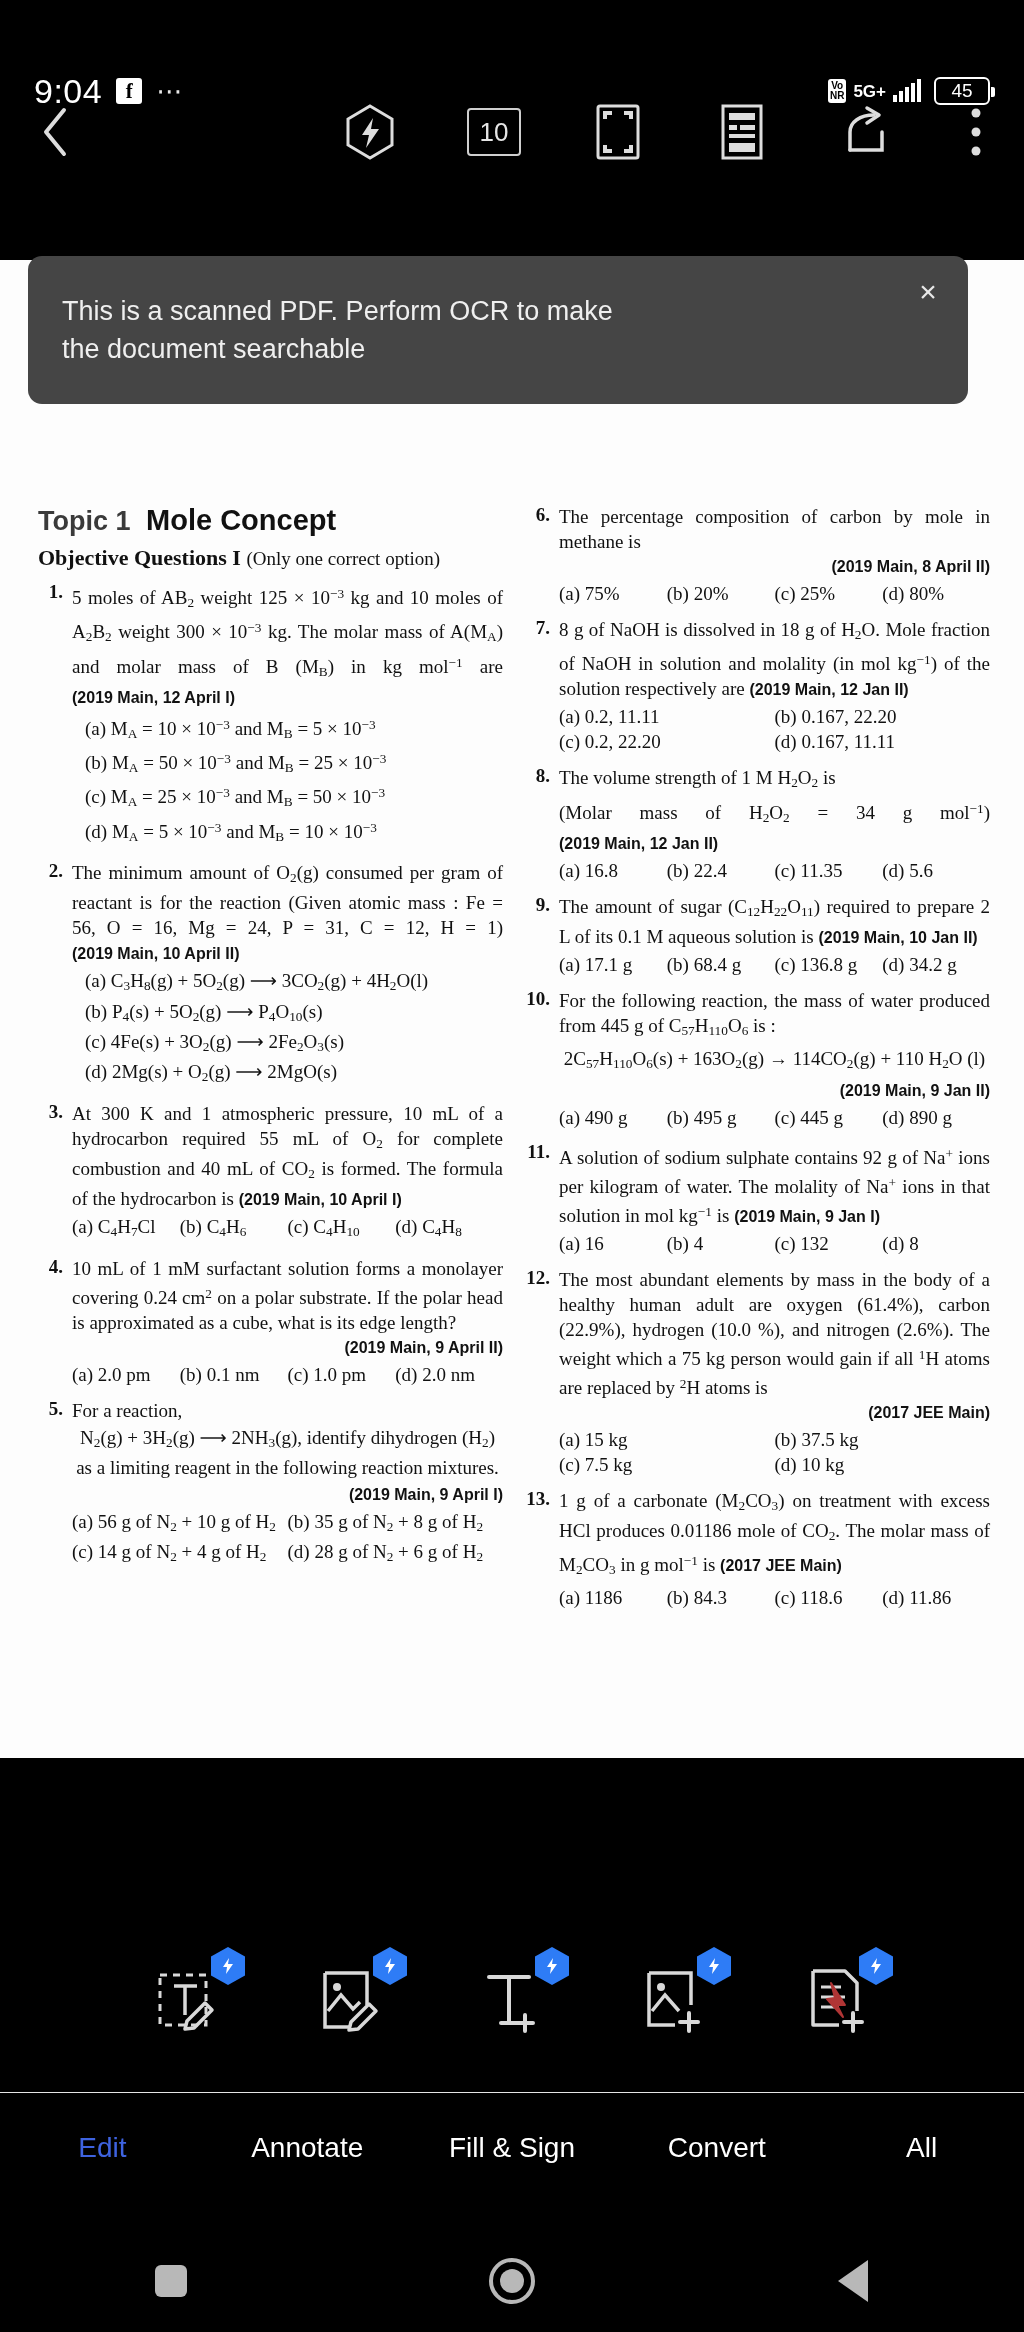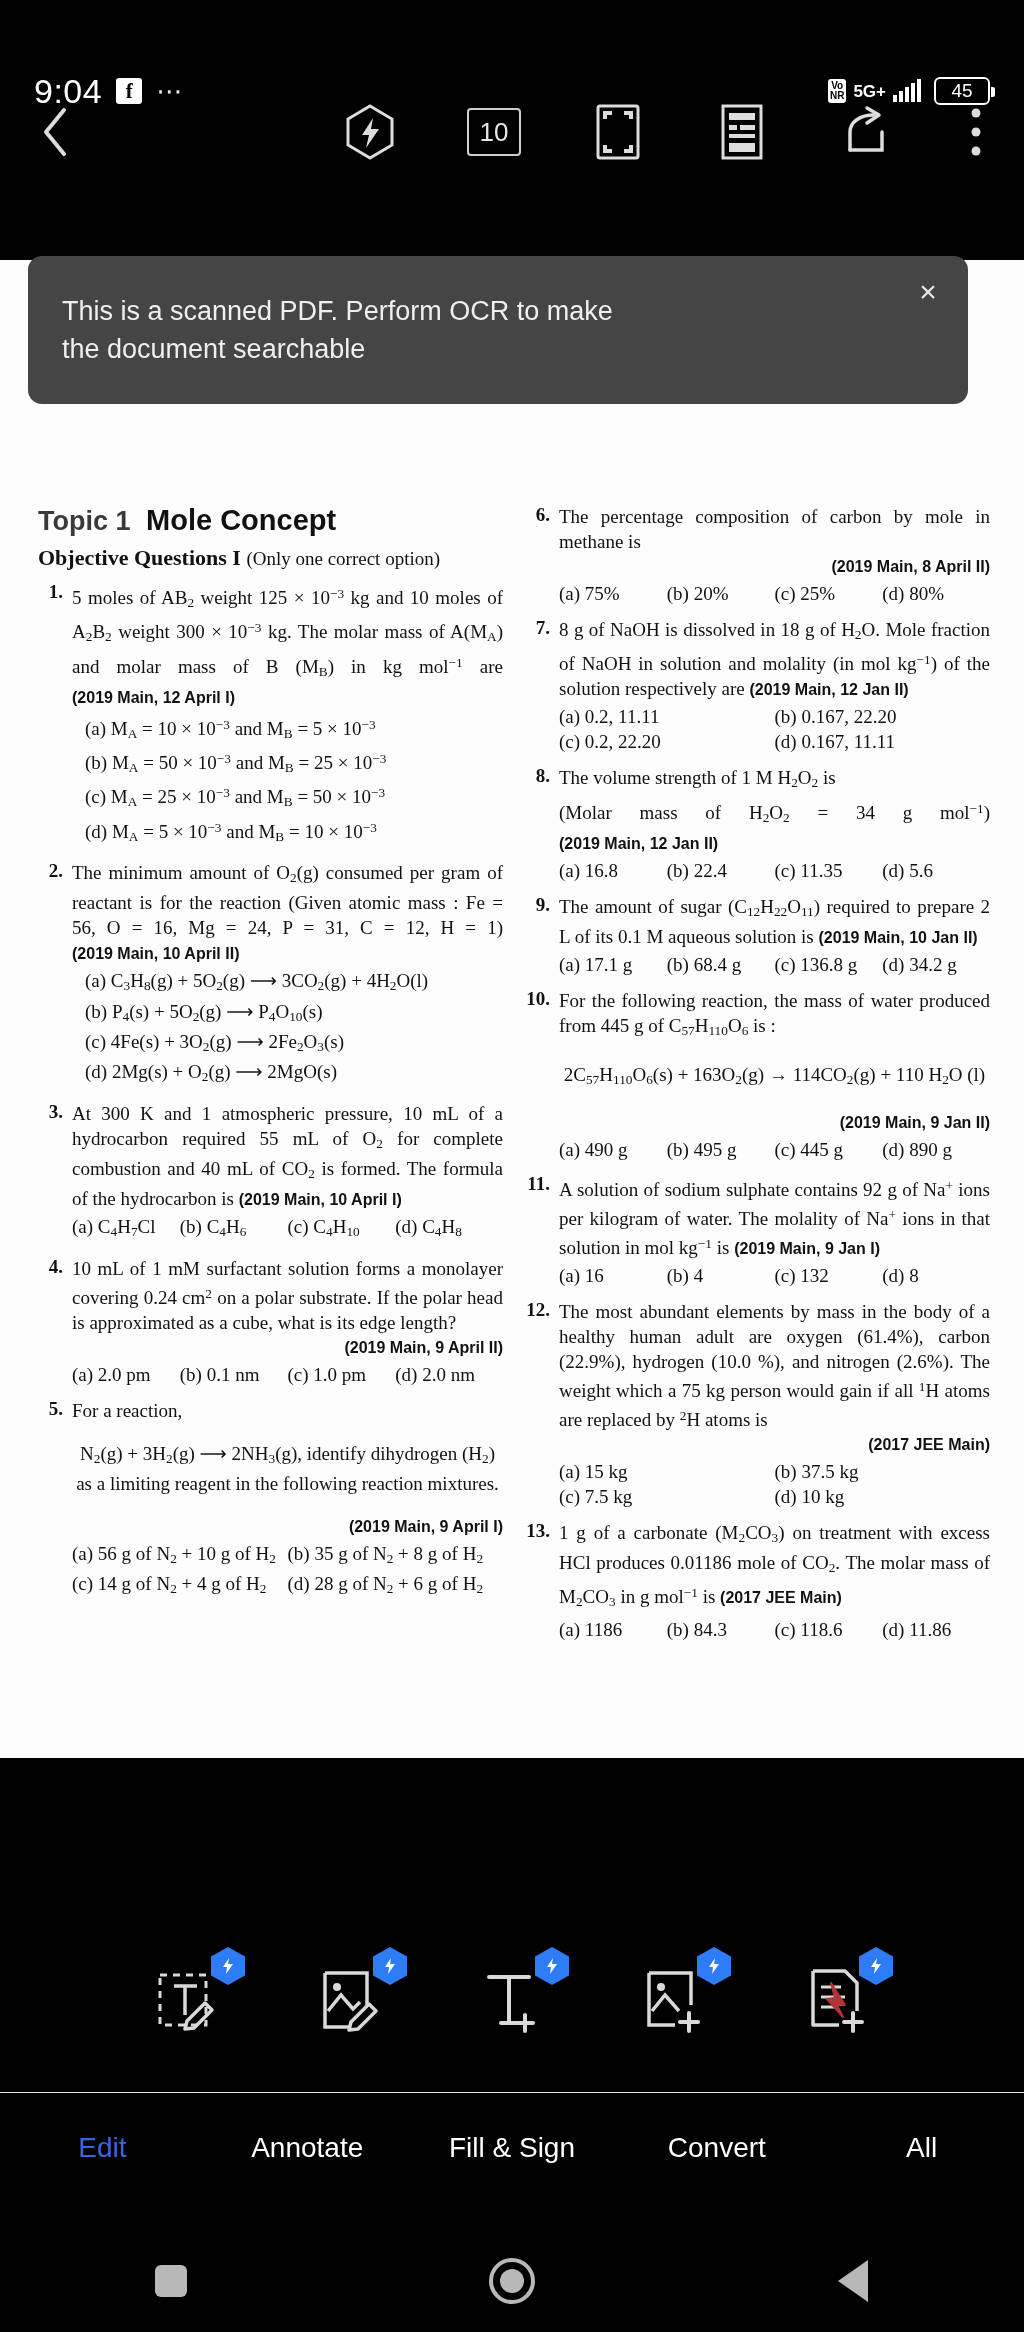--- a/index.html
+++ b/index.html
@@ -103,21 +103,21 @@
     font-size: 22px; font-weight: 700; font-family: "Liberation Serif", serif;
     margin-bottom: 10px;
   }
   .objective .sub { font-weight: 400; font-size: 19px; }
 
   .q { display: flex; font-family: "Liberation Serif", serif; margin-bottom: 11px; }
   .qnum { width: 34px; font-weight: 700; font-size: 19px; text-align: right; padding-right: 9px; flex: none; }
   .qbody { flex: 1; font-size: 19px; line-height: 25px; text-align: justify; }
   .src { font-weight: 700; font-size: 16px; font-family: "Liberation Sans", sans-serif; white-space: nowrap; }
   .src-right { display: block; text-align: right; }
-  .eqn { display: block; text-align: center; margin: 18px 0; }
+  .eqn { display: block; text-align: center; margin: 2px 0; }
   .opts { margin-top: 2px; }
   .opt-line { display: block; font-size: 19px; line-height: 25px; margin-left: 13px; }
   .opt-grid2 { display: flex; }
   .opt-grid2 > span { width: 50%; }
   .opt-grid4 { display: flex; }
   .opt-grid4 > span { width: 25%; }
   sub { font-size: 0.7em; vertical-align: -0.25em; }
   sup { font-size: 0.7em; vertical-align: 0.45em; }
 
   

